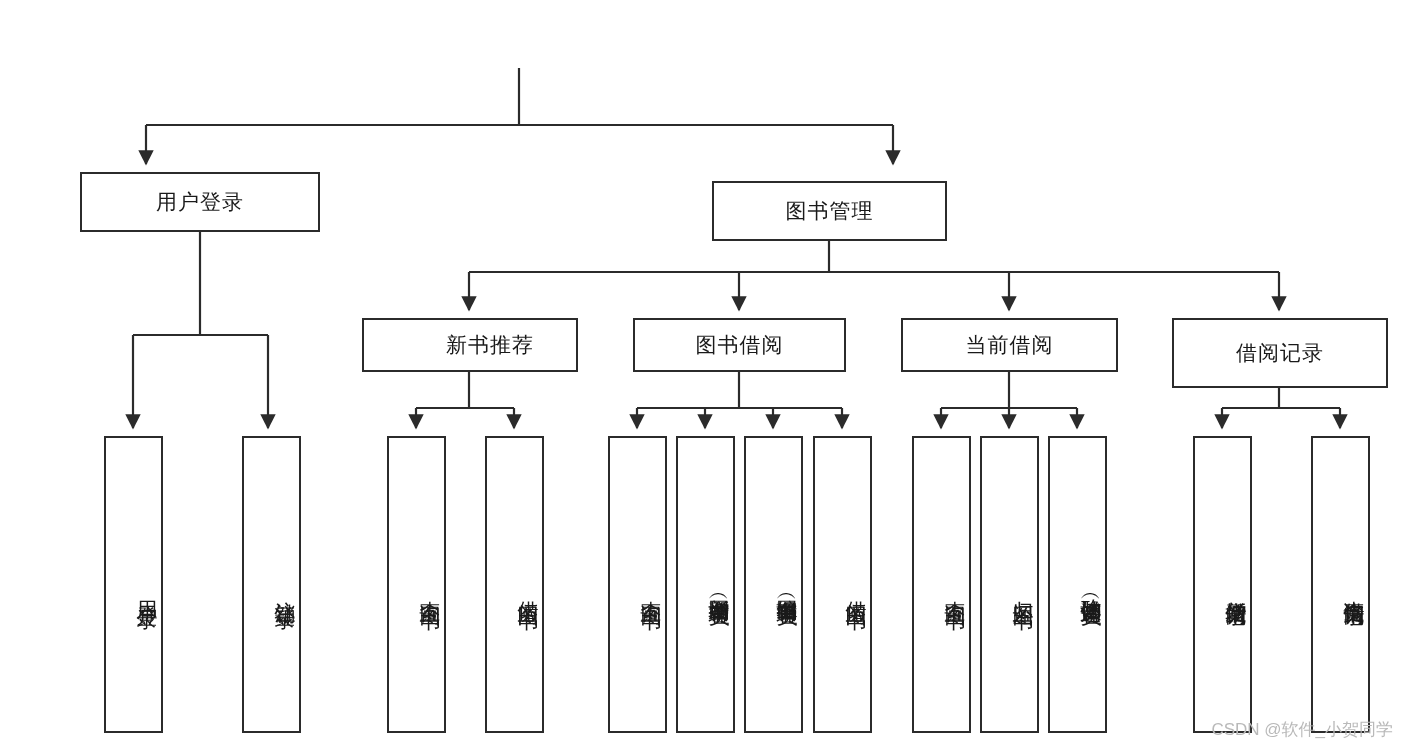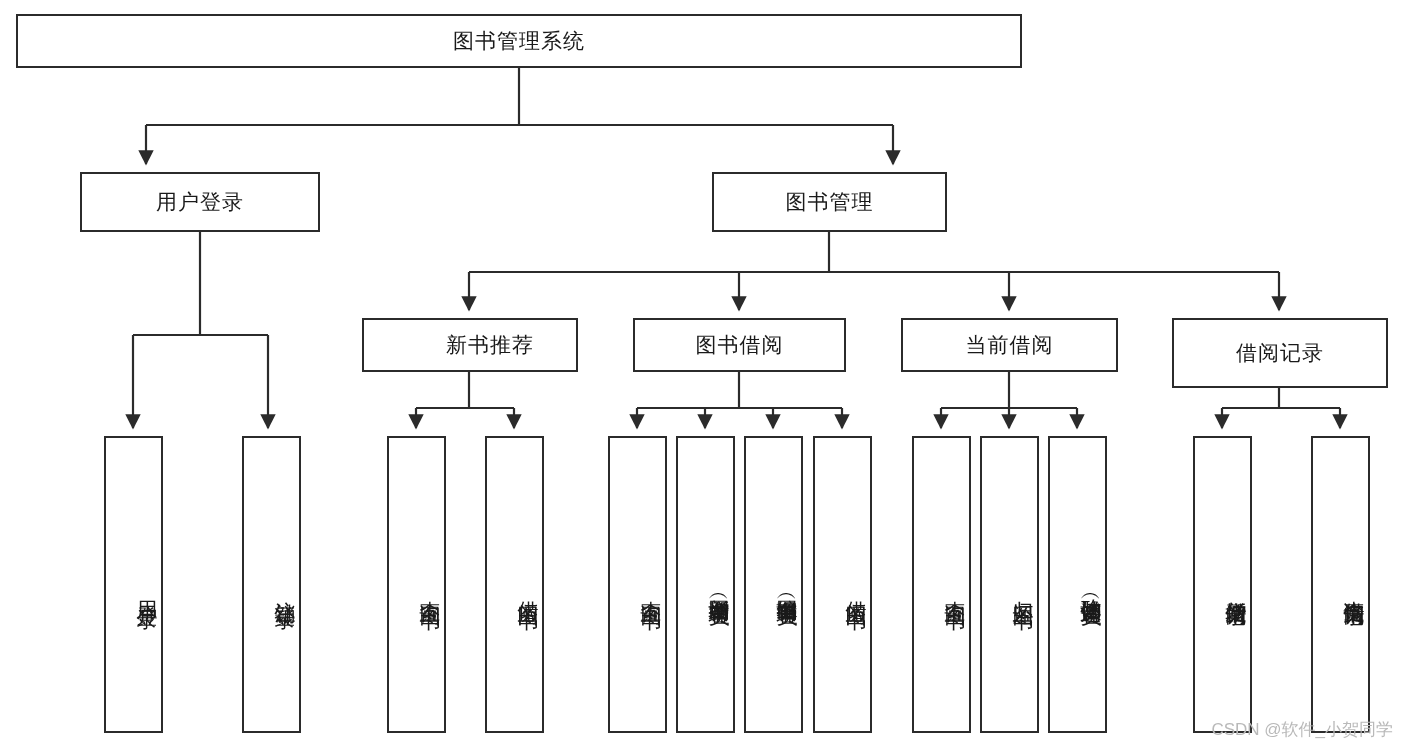--- a/index.html
+++ b/index.html
@@ -89,24 +89,23 @@
       <path d="M 1009 408 L 1009 428" marker-end="url(#arw)"></path>
       <path d="M 1077 408 L 1077 428" marker-end="url(#arw)"></path>
 
       <path d="M 1279 372 L 1279 408"></path>
       <path d="M 1222 408 L 1340 408"></path>
       <path d="M 1222 408 L 1222 428" marker-end="url(#arw)"></path>
       <path d="M 1340 408 L 1340 428" marker-end="url(#arw)"></path>
     </g>
   </svg>
 
-  <div class="node h" style="left:16px;top:14px;width:1006px;height:54px;">图书管理系统</div>
 
   <div class="node h" style="left:80px;top:172px;width:240px;height:60px;">用户登录</div>
-  <div class="node h" style="left:712px;top:172px;width:235px;height:60px;">图书管理</div>
+  <div class="node h" style="left:712px;top:181px;width:235px;height:60px;">图书管理</div>
 
   <div class="node h" style="left:362px;top:318px;width:216px;height:54px;padding-left:40px;">新书推荐</div>
   <div class="node h" style="left:901px;top:318px;width:217px;height:54px;">当前借阅</div>
   <div class="node h" style="left:633px;top:318px;width:213px;height:54px;">图书借阅</div>
   <div class="node h" style="left:1172px;top:318px;width:216px;height:70px;">借阅记录</div>
 
   <div class="node v" style="left:104px;top:436px;width:59px;height:297px;">用户登录</div>
   <div class="node v" style="left:242px;top:436px;width:59px;height:297px;">注销登录</div>
 
   <div class="node v" style="left:387px;top:436px;width:59px;height:297px;">查询图书</div>

